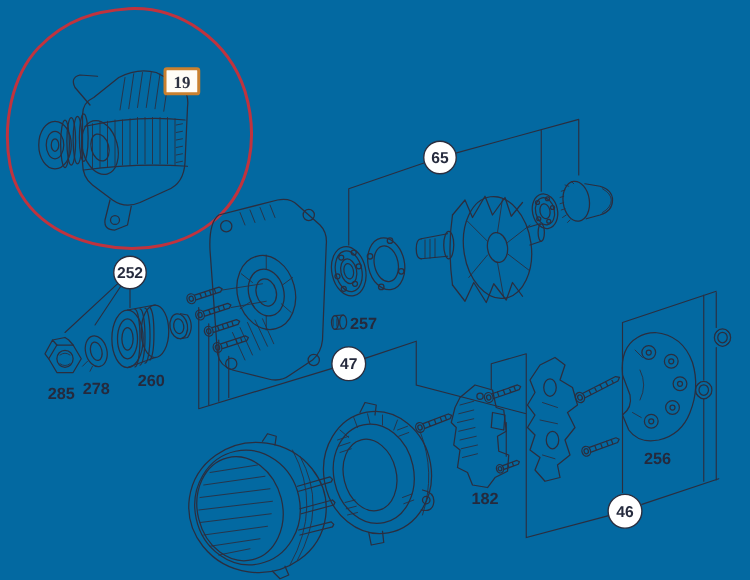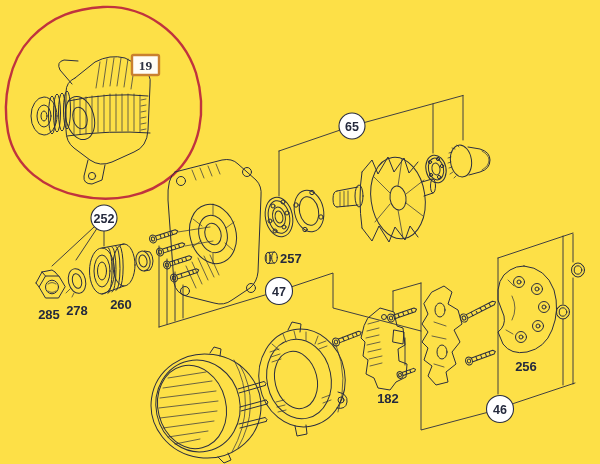--- a/index.html
+++ b/index.html
@@ -1,16 +1,16 @@
 <!DOCTYPE html>
 <html><head>
 <meta charset="utf-8">
 <style>
   html,body{margin:0;padding:0;background:#ffffff;}
-  .stage{position:relative;width:600px;height:464px;background:#fde047;overflow:hidden;
+  .stage{position:relative;width:600px;height:464px;background:#0369a1;overflow:hidden;
          font-family:"Liberation Sans", sans-serif;}
   svg{position:absolute;left:0;top:0;}
   .ink{stroke:#2b2e3f;fill:none;stroke-width:1;stroke-linecap:round;stroke-linejoin:round;}
   .thin{stroke-width:0.7;}
   .ld{stroke:#2b2e3f;fill:none;stroke-width:0.9;stroke-linecap:round;}
   .lbl{font-family:"Liberation Sans", sans-serif;font-size:13px;font-weight:bold;fill:#252a3d;}
   .clbl{font-family:"Liberation Sans", sans-serif;font-size:12.5px;font-weight:bold;fill:#252a3d;}
   .boxlbl{font-family:"Liberation Serif", serif;font-size:13.5px;font-weight:bold;fill:#2f3342;}
   .callout-circle{stroke:#2b2e3f;fill:#ffffff;stroke-width:1.1;}
 </style>

